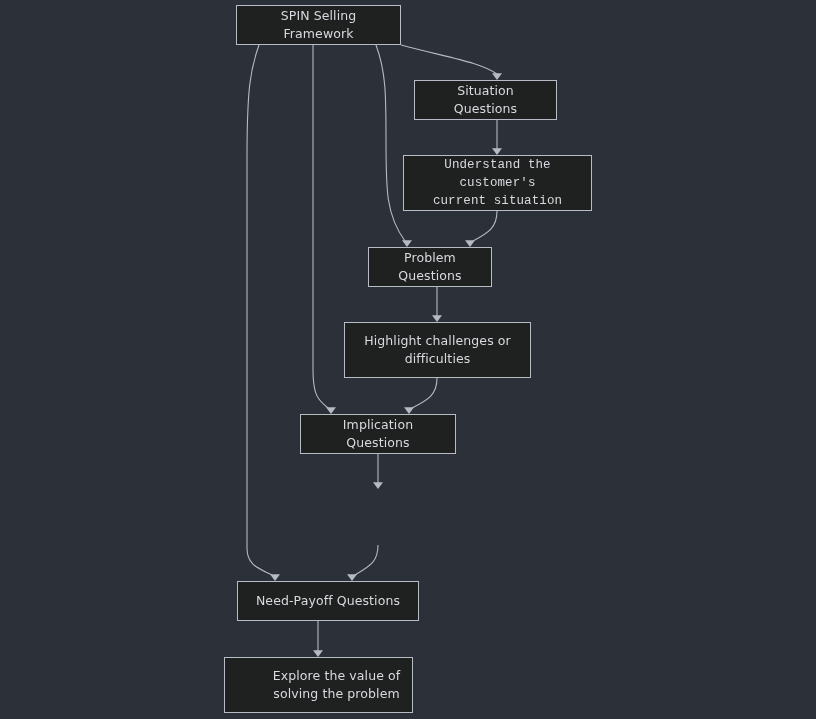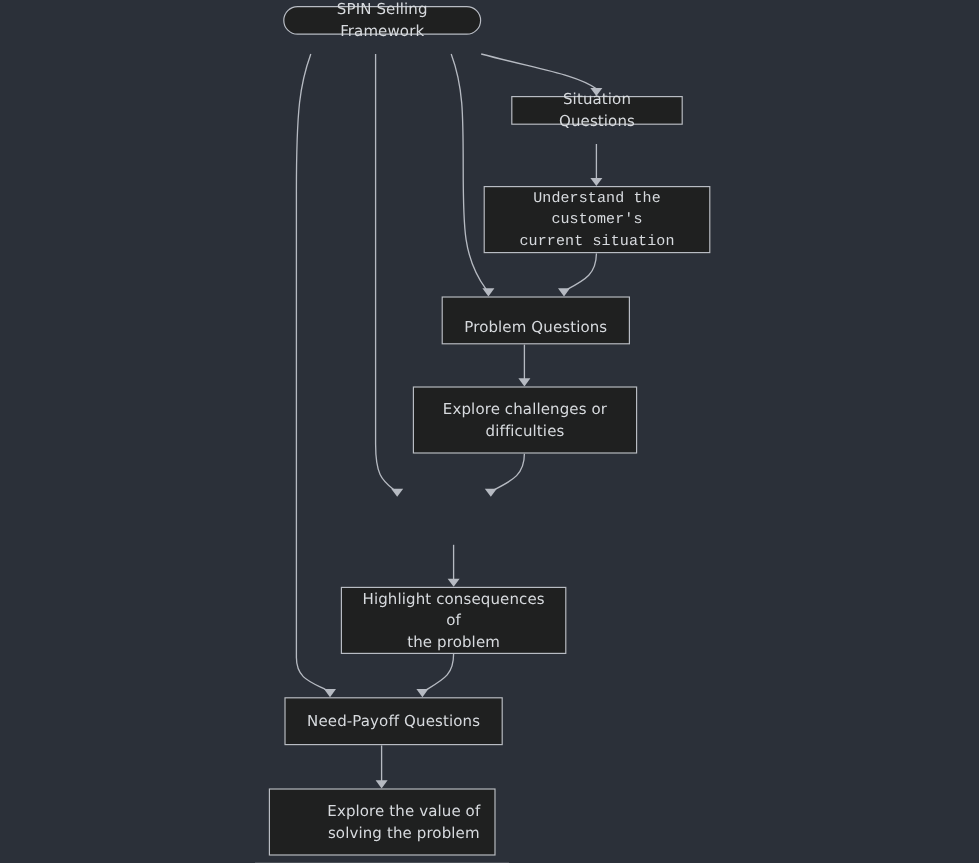--- a/index.html
+++ b/index.html
@@ -79,47 +79,46 @@
       <path d="M 378 454 L 378 483" class="edge-path"></path>
       <polygon points="373,482.25 383,482.25 378,489" class="arrow-head"></polygon>
       <path d="M 259 45 C 250 70, 247 90, 247 160 C 247 400, 247 530, 247 548 C 247 565, 258 568, 272 575" class="edge-path"></path>
       <polygon points="270,574.25 280,574.25 275,581" class="arrow-head"></polygon>
       <path d="M 378 545 C 378 562, 370 566, 355 575" class="edge-path"></path>
       <polygon points="347,574.25 357,574.25 352,581" class="arrow-head"></polygon>
       <path d="M 318 621 L 318 651" class="edge-path"></path>
       <polygon points="313,650.25 323,650.25 318,657" class="arrow-head"></polygon>
     </svg>
 
-  <div class="node" style="left: 236px; top: 5px; width: 165px; height: 24px; border-radius: 15px;">
+  <div class="node" style="left: 236px; top: 5px; width: 165px; height: 40px;">
     <span class="node-label">SPIN Selling Framework</span>
   </div>
 
-  <div class="node" style="left: 426px; top: 80px; width: 143px; height: 24px;">
+  <div class="node" style="left: 414px; top: 80px; width: 143px; height: 40px;">
     <span class="node-label">Situation Questions</span>
   </div>
 
   <div class="node" style="left: 403px; top: 155px; width: 189px; height: 56px; font-family: Liberation Mono, monospace;">
     <span class="node-label">Understand the customer's
 current situation</span>
   </div>
 
-  <div class="node" style="left: 368px; top: 247px; width: 157px; height: 40px; align-items: flex-end;">
+  <div class="node" style="left: 368px; top: 247px; width: 124px; height: 40px;">
     <span class="node-label">Problem Questions</span>
   </div>
 
   <div class="node" style="left: 344px; top: 322px; width: 187px; height: 56px;">
-    <span class="node-label">Explore challenges or
+    <span class="node-label">Highlight challenges or
 difficulties</span>
   </div>
 
+  <div class="node" style="left: 300px; top: 414px; width: 156px; height: 40px;">
+    <span class="node-label">Implication Questions</span>
+  </div>
 
-  <div class="node" style="left: 284px; top: 489px; width: 188px; height: 56px;">
-    <span class="node-label">Highlight consequences of
-the problem</span>
-  </div>
 
   <div class="node" style="left: 237px; top: 581px; width: 182px; height: 40px;">
     <span class="node-label">Need-Payoff Questions</span>
   </div>
 
   <div class="node" style="left: 224px; top: 657px; width: 189px; height: 56px; padding-left: 46px;">
     <span class="node-label">Explore the value of
 solving the problem</span>
   </div>
 

